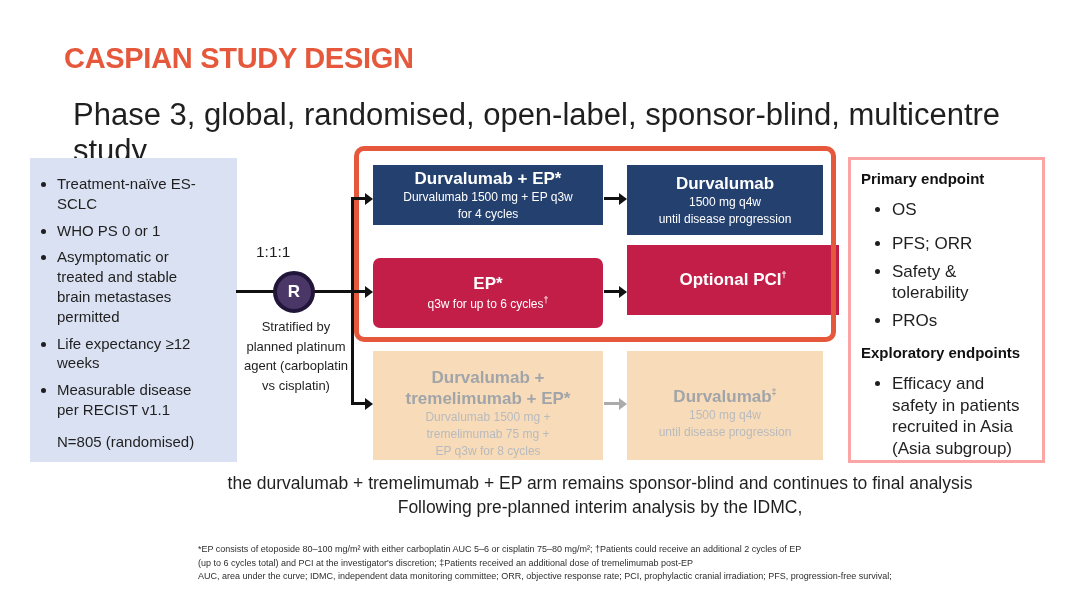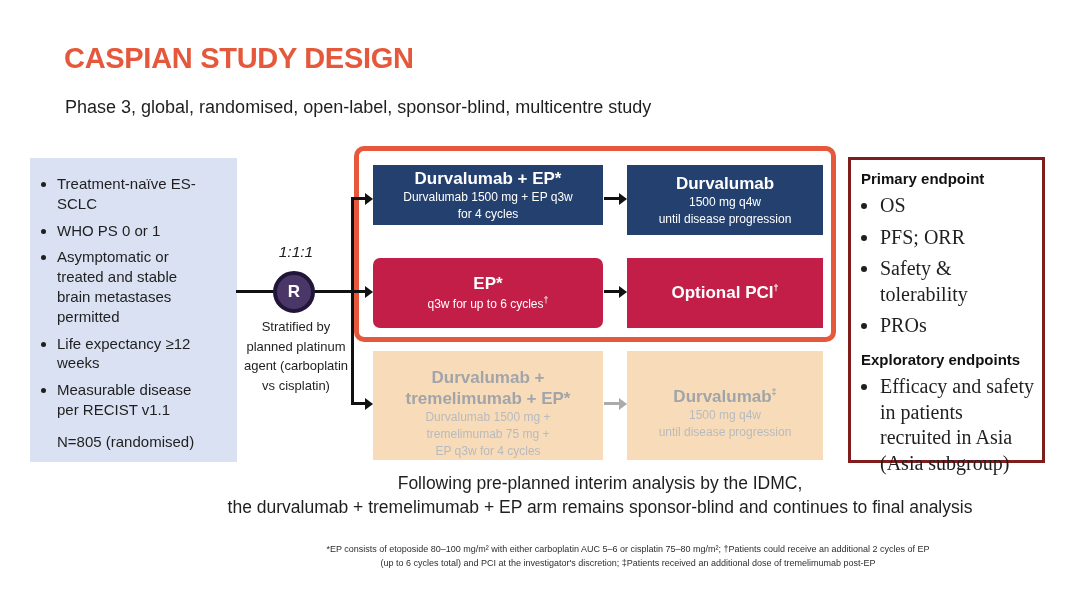--- a/index.html
+++ b/index.html
@@ -5,30 +5,30 @@
   * { margin:0; padding:0; box-sizing:border-box; }
   html,body { background:#fff; }
   .slide {
     position:relative; width:1080px; height:605px; background:#ffffff;
     font-family:"Liberation Sans", sans-serif; color:#1f1f1f; overflow:hidden;
   }
   .abs { position:absolute; }
 
   
   .title { left:64px; top:42px; font-size:29px; font-weight:700; letter-spacing:-0.3px; color:#E5583B; }
-  .subtitle { left:65px; top:97px; font-size:18px; color:#1f1f1f; }
+  .subtitle { left:73px; top:97px; font-size:31px; color:#1f1f1f; }
 
   
   .elig { left:30px; top:158px; width:207px; height:304px; background:#D9E1F2; padding:16px 24px 0 6px; }
   .elig ul { list-style:disc; padding-left:21px; font-size:15px; }
   .elig li { margin-bottom:7px; line-height:1.32; }
   .n-rand { margin:13px 0 0 21px; font-size:15px; }
 
   
-  .ratio { left:256px; top:243px; width:80px; text-align:center; font-size:15.5px;font-style:italic; }
+  .ratio { left:256px; top:243px; width:80px; text-align:left; font-size:15.5px; }
   .r-badge {
     left:273px; top:271px; width:42px; height:42px; border-radius:50%;
     background:#4A3768; border:4px solid #211539; color:#fff;
     display:flex; align-items:center; justify-content:center;
     font-size:17px; font-weight:700; z-index:6;
   }
   .strat { left:240px; top:317px; width:112px; text-align:center; font-size:13px; line-height:1.5; }
 
   
   .line { background:#111; z-index:5; }
@@ -52,36 +52,36 @@
   .box--tan  { background:#F8DCB9; }
   .box-title { font-size:17px; font-weight:700; line-height:1.25; color:#fff; }
   .box-sub   { font-size:12px; line-height:1.38; color:#fff; }
   .box--tan .box-title { color:#A1A4A9;margin-top:15px; }
   .box--tan .box-sub   { color:#B8BABE; }
   sup { font-size:9px; }
 
   .b11 { left:373px; top:165px; width:230px; height:60px; }
   .b12 { left:627px; top:165px; width:196px; height:70px; }
   .b21 { left:373px; top:258px; width:230px; height:70px;border-radius:7px; }
-  .b22 { left:627px; top:258px; width:196px; height:70px; }
+  .b22 { left:627px; top:245px; width:212px; height:70px; }
   .b31 { left:373px; top:351px; width:230px; height:109px; }
   .b32 { left:627px; top:351px; width:196px; height:109px;text-align:right; }
 
   
-  .endpoints { left:848px; top:157px; width:197px; height:306px; border:3px solid #7f1d1d; background:#fff; padding:8px 4px 0 10px; }
+  .endpoints { left:848px; top:157px; width:197px; height:306px; border:3px solid #fca5a5; background:#fff; padding:8px 4px 0 10px; }
   .ep-h { font-size:15px; font-weight:700; margin:12px 0 2px; color:#111; }
   .ep-h:first-child { margin-top:2px; }
-  .endpoints ul { list-style:disc; padding-left:19px; font-size:20px; margin:0;font-family:Liberation Serif, serif; }
+  .endpoints ul { list-style:disc; padding-left:19px; font-size:17px; margin:12px; }
   .endpoints li { margin:6px 0; line-height:1.28; }
 
   
   .interim { left:120px; top:472px; width:960px; text-align:center; font-size:17.5px; line-height:1.35; color:#1f1f1f; }
 
   
-  .footnotes { right:22px; top:543px; width:860px; text-align:center; font-size:9px; line-height:1.5; color:#2e2e2e; }
+  .footnotes { right:22px; top:543px; width:860px; text-align:left; font-size:9px; line-height:1.5; color:#2e2e2e; }
 </style>
 </head>
 <body>
 
 <div class="slide">
 
   <div class="abs title">CASPIAN STUDY DESIGN</div>
   <div class="abs subtitle">Phase 3, global, randomised, open-label, sponsor-blind, multicentre study</div>
 
   <div class="abs elig">
@@ -128,21 +128,21 @@
     <div class="box-sub"><span>q3w for up to 6 cycles</span><sup>†</sup></div>
   </div>
   <div class="abs box box--red b22">
     <div class="box-title"><span>Optional PCI</span><sup>†</sup></div>
   </div>
 
   <div class="abs box box--tan b31">
     <div class="box-title">Durvalumab + tremelimumab + EP*</div>
     <div class="box-sub">Durvalumab 1500 mg +</div>
     <div class="box-sub">tremelimumab 75 mg +</div>
-    <div class="box-sub">EP q3w for 4 cycles</div>
+    <div class="box-sub">EP q3w for 8 cycles</div>
   </div>
   <div class="abs box box--tan b32">
     <div class="box-title"><span>Durvalumab</span><sup>‡</sup></div>
     <div class="box-sub">1500 mg q4w</div>
     <div class="box-sub">until disease progression</div>
   </div>
 
   <div class="abs endpoints">
     <div class="ep-h">Primary endpoint</div>
     <ul>
@@ -153,22 +153,23 @@
       <li>Safety &amp; tolerability</li>
       <li>PROs</li>
     </ul>
     <div class="ep-h">Exploratory endpoints</div>
     <ul>
       <li>Efficacy and safety in patients recruited in Asia (Asia subgroup)</li>
     </ul>
   </div>
 
   <div class="abs interim">
+    <div>the durvalumab + tremelimumab + EP arm remains sponsor-blind and continues to final analysis</div>
     <div>Following pre-planned interim analysis by the IDMC,</div>
-    <div>the durvalumab + tremelimumab + EP arm remains sponsor-blind and continues to final analysis</div>
   </div>
 
   <div class="abs footnotes">
     <div>*EP consists of etoposide 80–100 mg/m² with either carboplatin AUC 5–6 or cisplatin 75–80 mg/m²; †Patients could receive an additional 2 cycles of EP</div>
     <div>(up to 6 cycles total) and PCI at the investigator's discretion; ‡Patients received an additional dose of tremelimumab post-EP</div>
+    <div>AUC, area under the curve; IDMC, independent data monitoring committee; ORR, objective response rate; PCI, prophylactic cranial irradiation; PFS, progression-free survival;</div>
   </div>
 
 </div>
 
 </body></html>

